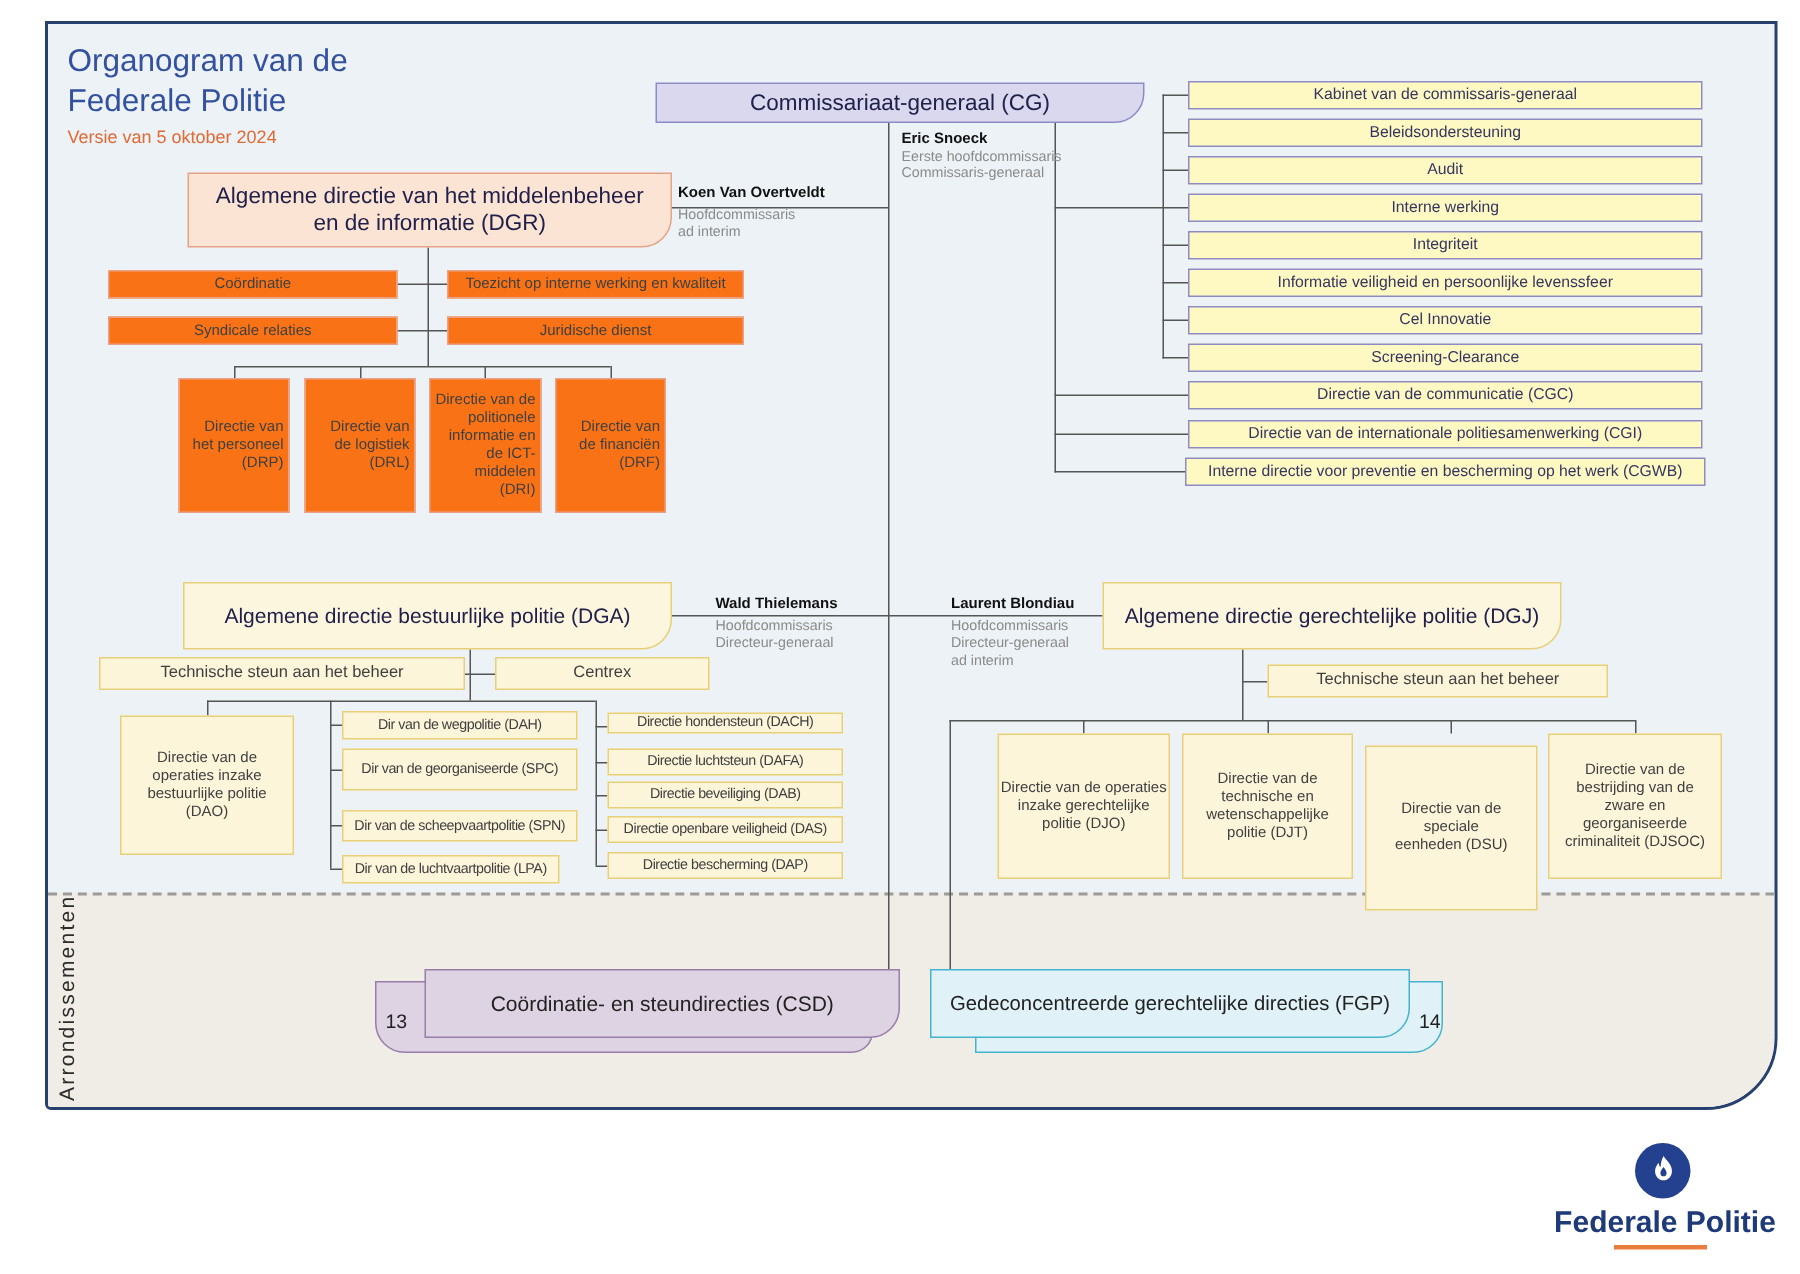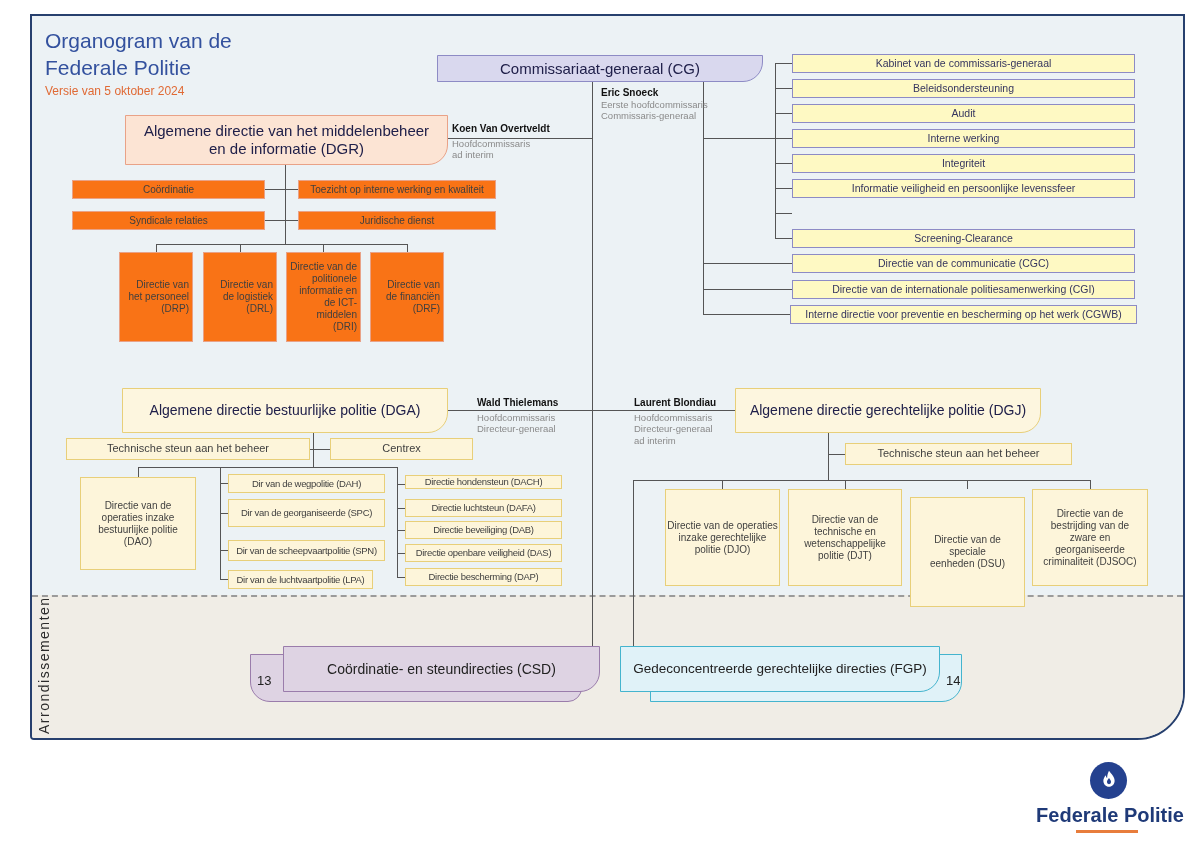--- a/index.html
+++ b/index.html
@@ -127,20 +127,21 @@
     <div class="ptitle">Eerste hoofdcommissaris</div>
     <div class="ptitle">Commissaris-generaal</div>
   </div>
 
   <div class="box lav f105" style="left:792px;top:54px;width:343px;height:19px">Kabinet van de commissaris-generaal</div>
   <div class="box lav f105" style="left:792px;top:79px;width:343px;height:19px">Beleidsondersteuning</div>
   <div class="box lav f105" style="left:792px;top:104px;width:343px;height:19px">Audit</div>
   <div class="box lav f105" style="left:792px;top:129px;width:343px;height:19px">Interne werking</div>
   <div class="box lav f105" style="left:792px;top:154px;width:343px;height:19px">Integriteit</div>
   <div class="box lav f105" style="left:792px;top:179px;width:343px;height:19px">Informatie veiligheid en persoonlijke levenssfeer</div>
+  <div class="box lav f105" style="left:792px;top:204px;width:343px;height:19px">Cel Innovatie</div>
   <div class="box lav f105" style="left:792px;top:229px;width:343px;height:19px">Screening-Clearance</div>
   <div class="box lav f105" style="left:792px;top:254px;width:343px;height:19px">Directie van de communicatie (CGC)</div>
   <div class="box lav f105" style="left:792px;top:280px;width:343px;height:19px">Directie van de internationale politiesamenwerking (CGI)</div>
   <div class="box lav f105" style="left:790px;top:305px;width:347px;height:19px">Interne directie voor preventie en bescherming op het werk (CGWB)</div>
 
   <div class="box peach-big rbr f15" style="left:125px;top:115px;width:323px;height:50px;padding:0 8px">Algemene directie van het middelenbeheer en de informatie (DGR)</div>
   <div class="person" style="left:452px;top:123px">
     <div class="pname">Koen Van Overtveldt</div>
     <div class="ptitle" style="margin-top:3px">Hoofdcommissaris</div>
     <div class="ptitle">ad interim</div>

